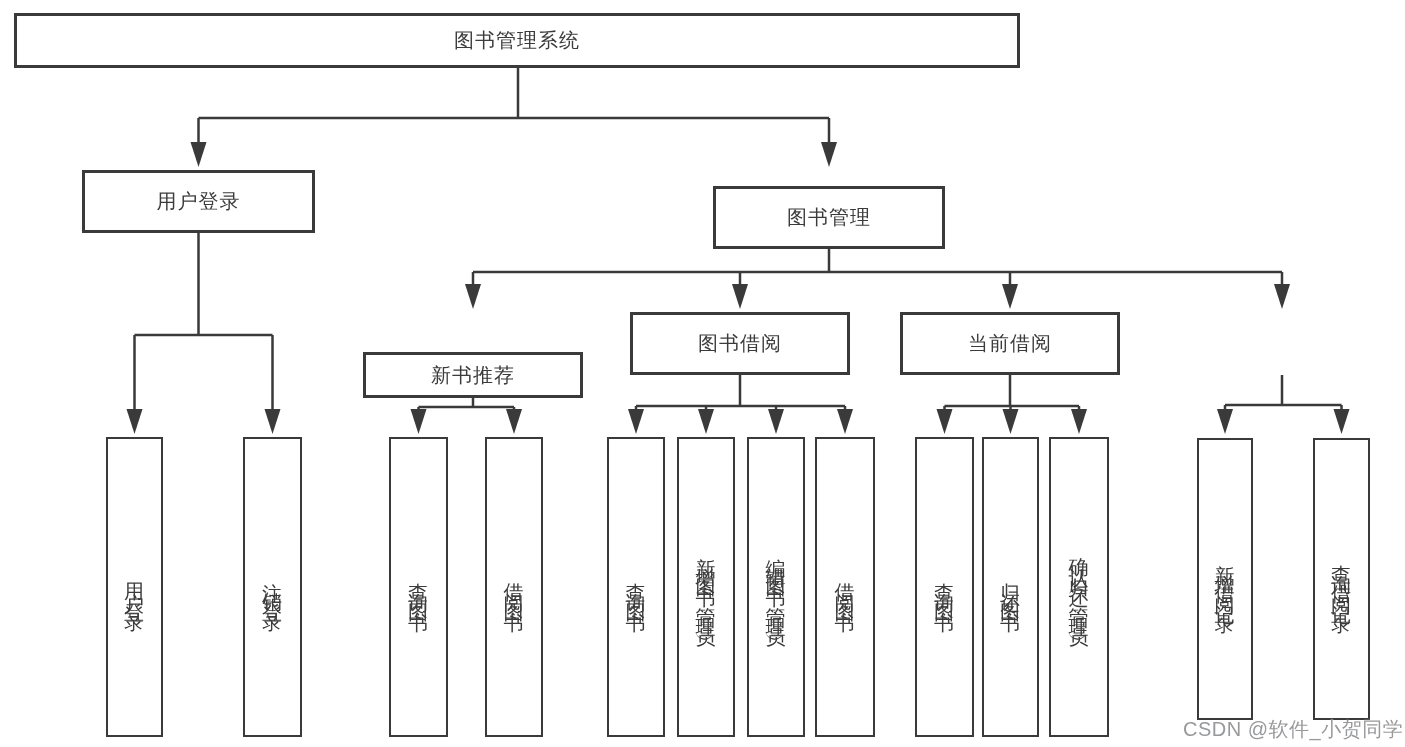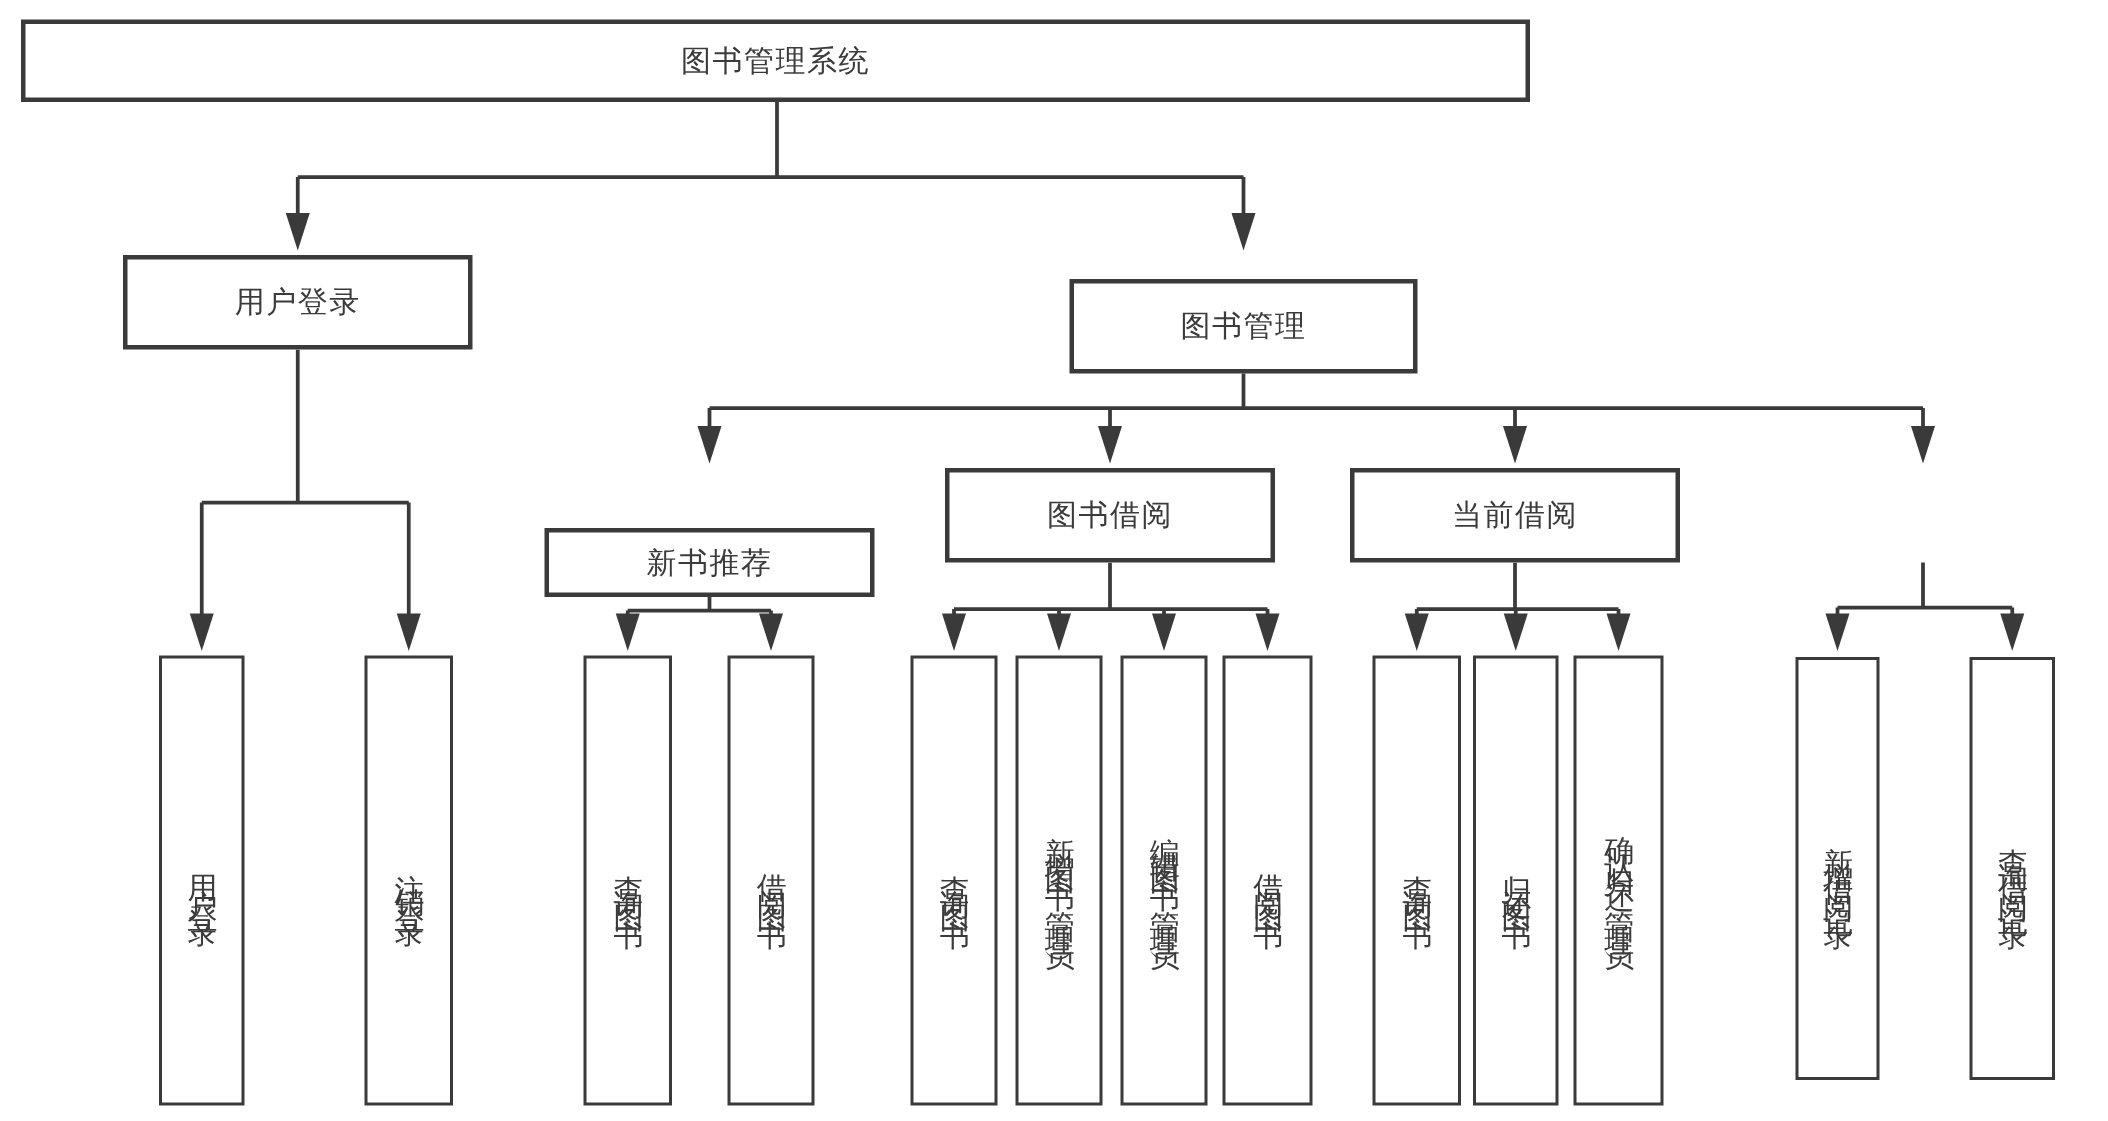--- a/index.html
+++ b/index.html
@@ -121,14 +121,15 @@
   <div class="box vbox" style="left:1049px;top:437px;width:60px;height:300px;">
     <span class="lbl">确认归还（管理员）</span>
   </div>
   <div class="box vbox" style="left:1197px;top:438px;width:56px;height:282px;">
     <span class="lbl">新增借阅记录</span>
   </div>
   <div class="box vbox" style="left:1313px;top:438px;width:57px;height:282px;">
     <span class="lbl">查询借阅记录</span>
   </div>
 
+  <div class="watermark">CSDN @软件_小贺同学</div>
 
 </div>
 
 </body></html>

